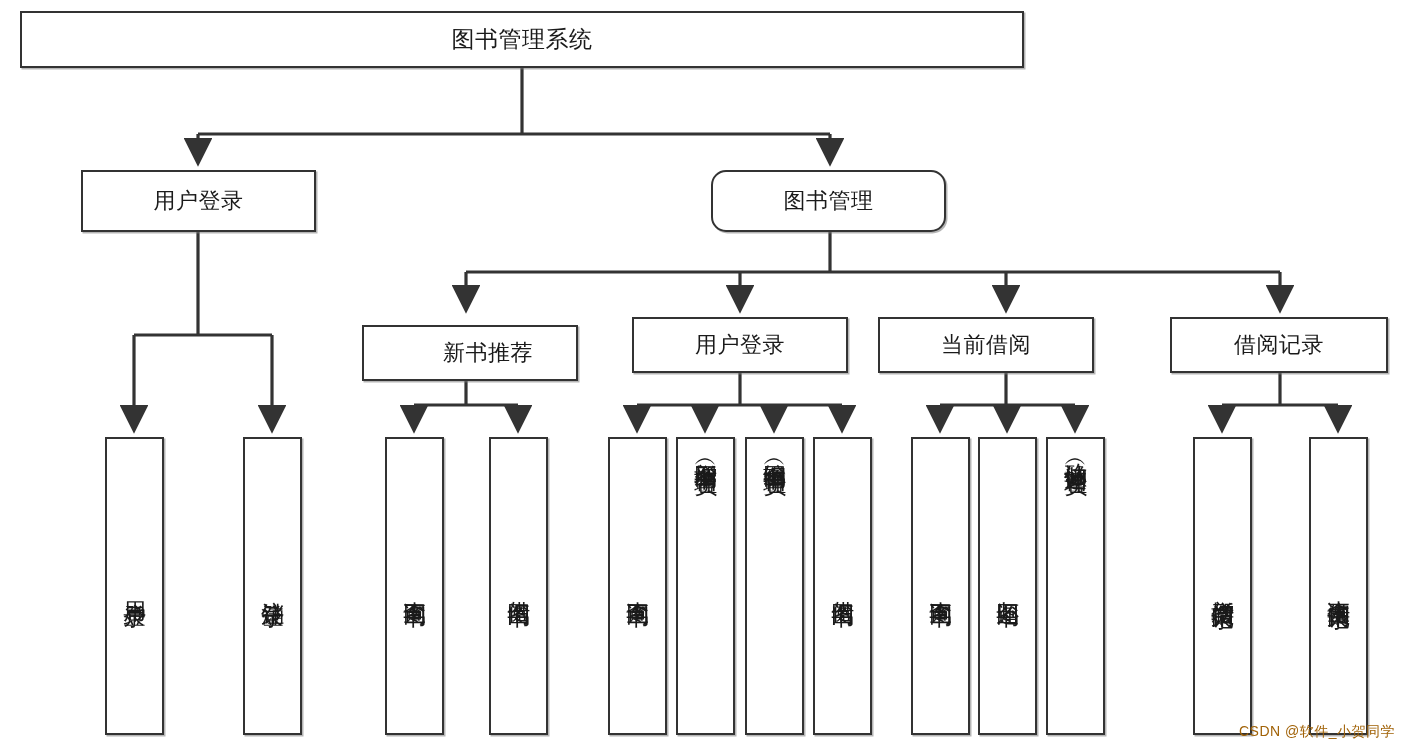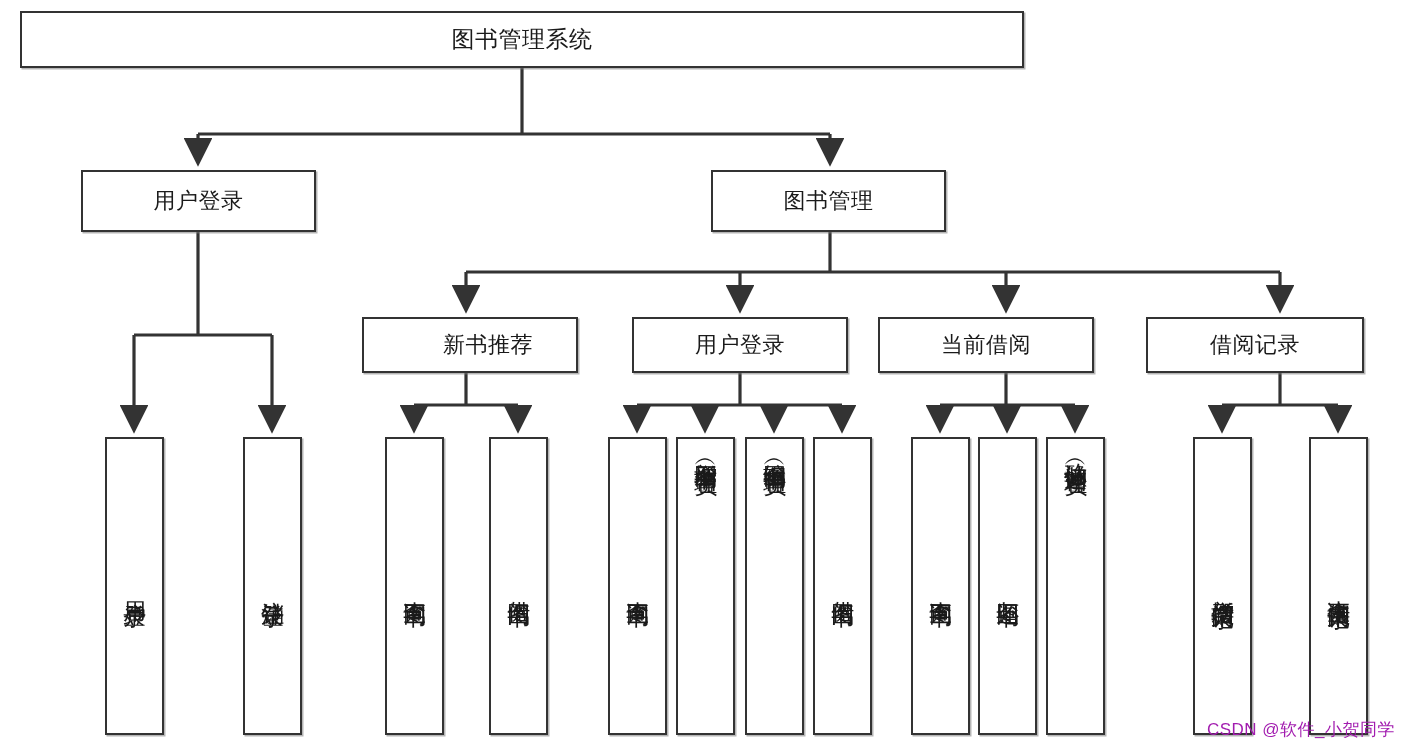--- a/index.html
+++ b/index.html
@@ -64,22 +64,22 @@
     white-space: nowrap;
   }
   .node.vert.midpad {
     align-items: center;
     padding-top: 0;
   }
   #watermark {
     position: absolute;
     right: 10px;
     bottom: 6px;
-    font-size: 17px;
-    color: #a21caf;
+    font-size: 14px;
+    color: #a16207;
     letter-spacing: 0.5px;
     white-space: nowrap;
     user-select: none;
   }
 </style>
 </head>
 <body>
 
 <div id="diagram-root">
 
@@ -133,34 +133,34 @@
     </g>
   </svg>
 
   <div class="node horiz root" style="left:20px; top:11px; width:1004px; height:57px;">
     <span class="node-label">图书管理系统</span>
   </div>
 
   <div class="node horiz" style="left:81px; top:170px; width:235px; height:62px;">
     <span class="node-label">用户登录</span>
   </div>
-  <div class="node horiz" style="left:711px; top:170px; width:235px; height:62px;">
+  <div class="node horiz" style="left:711px; top:170px; width:235px; height:62px;border-radius:15px;">
     <span class="node-label">图书管理</span>
   </div>
 
-  <div class="node horiz" style="left:362px; top:317px; width:216px; height:56px;padding-left:36px;">
+  <div class="node horiz" style="left:362px; top:325px; width:216px; height:56px;padding-left:36px;">
     <span class="node-label">新书推荐</span>
   </div>
   <div class="node horiz" style="left:632px; top:317px; width:216px; height:56px;">
     <span class="node-label">用户登录</span>
   </div>
   <div class="node horiz" style="left:878px; top:317px; width:216px; height:56px;">
     <span class="node-label">当前借阅</span>
   </div>
-  <div class="node horiz" style="left:1146px; top:317px; width:218px; height:56px;">
+  <div class="node horiz" style="left:1170px; top:317px; width:218px; height:56px;">
     <span class="node-label">借阅记录</span>
   </div>
 
   <div class="node vert midpad" style="left:105px; top:437px; width:59px; height:298px;">
     <span class="node-label">用户登录</span>
   </div>
   <div class="node vert midpad" style="left:243px; top:437px; width:59px; height:298px;">
     <span class="node-label">注销登录</span>
   </div>
 

